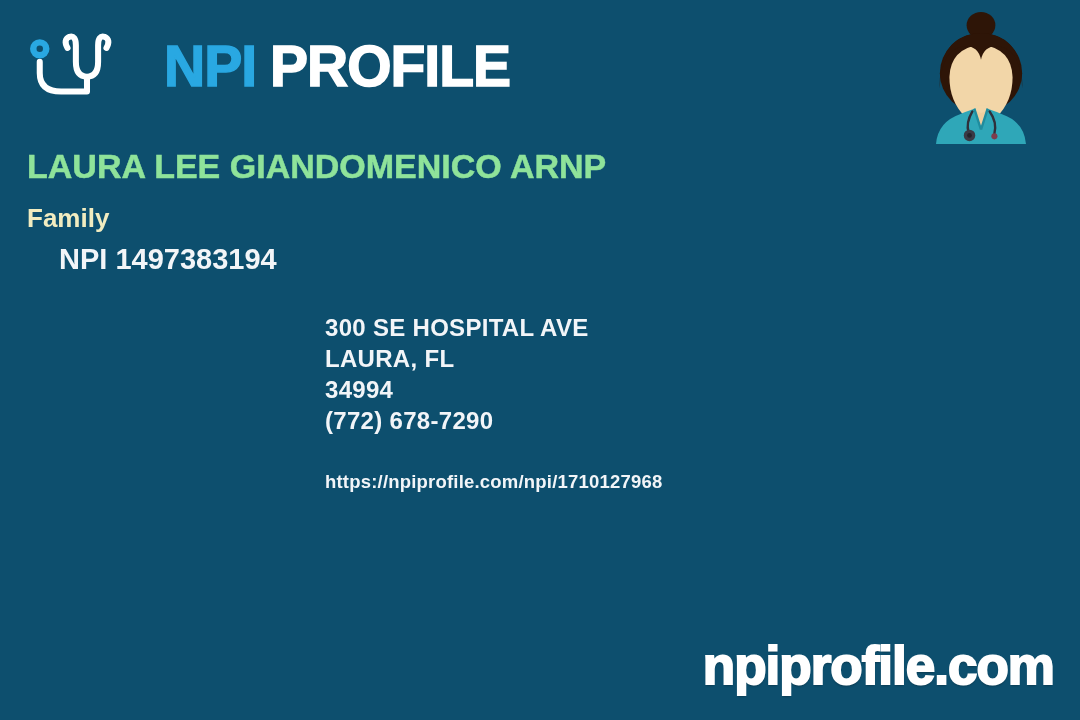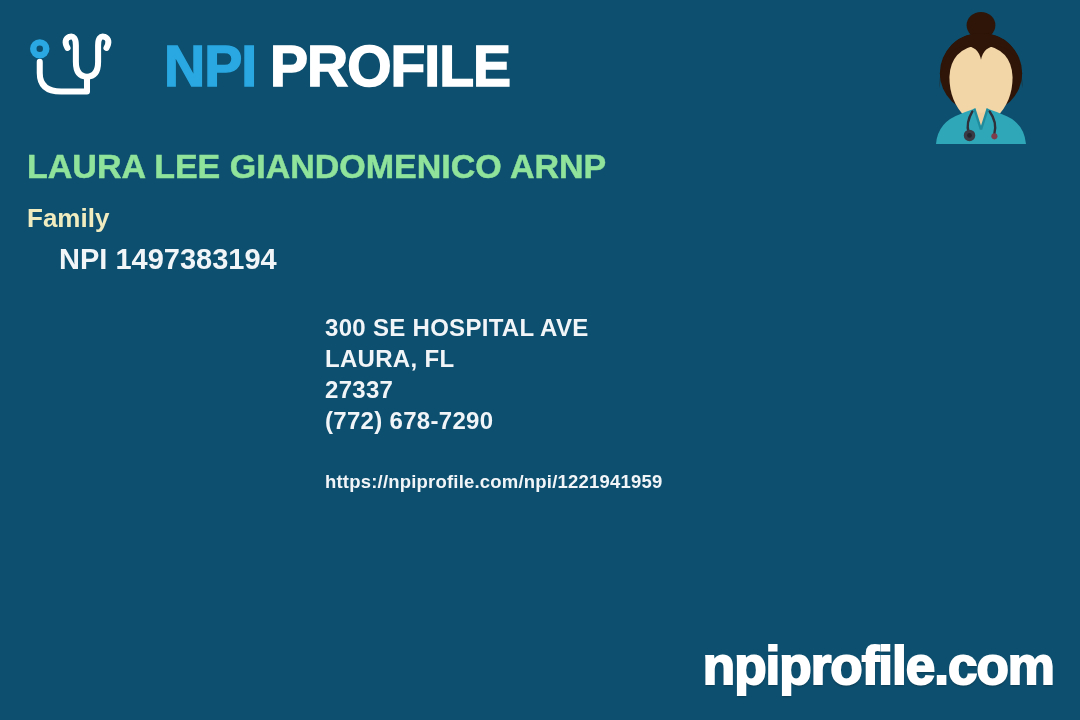--- a/index.html
+++ b/index.html
@@ -88,21 +88,21 @@
     </svg>
   </div>
 
   <div class="provider-name">LAURA LEE GIANDOMENICO ARNP</div>
   <div class="taxonomy">Family</div>
   <div class="npi-number">NPI 1497383194</div>
 
   <div class="contact">
     <div class="contact-line">300 SE HOSPITAL AVE</div>
     <div class="contact-line">LAURA, FL</div>
-    <div class="contact-line">27337</div>
+    <div class="contact-line">34994</div>
     <div class="contact-line">(772) 678-7290</div>
   </div>
 
-  <a class="profile-url" href="#">https://npiprofile.com/npi/1221941959</a>
+  <a class="profile-url" href="#">https://npiprofile.com/npi/1710127968</a>
 
   <div class="domain-wordmark">npiprofile.com</div>
 
 </div>
 
 </body></html>

